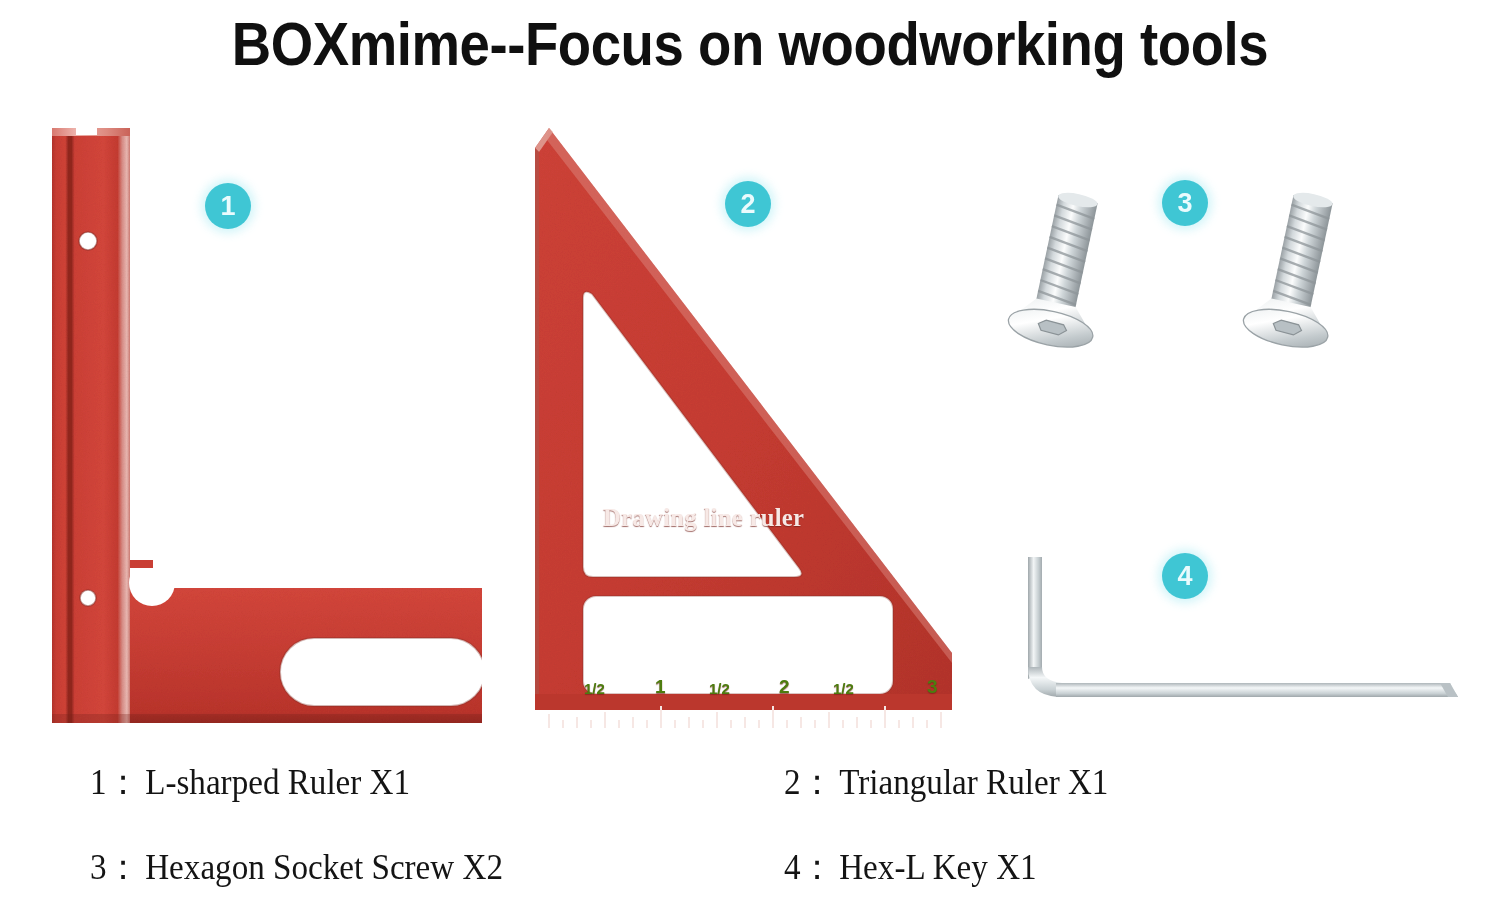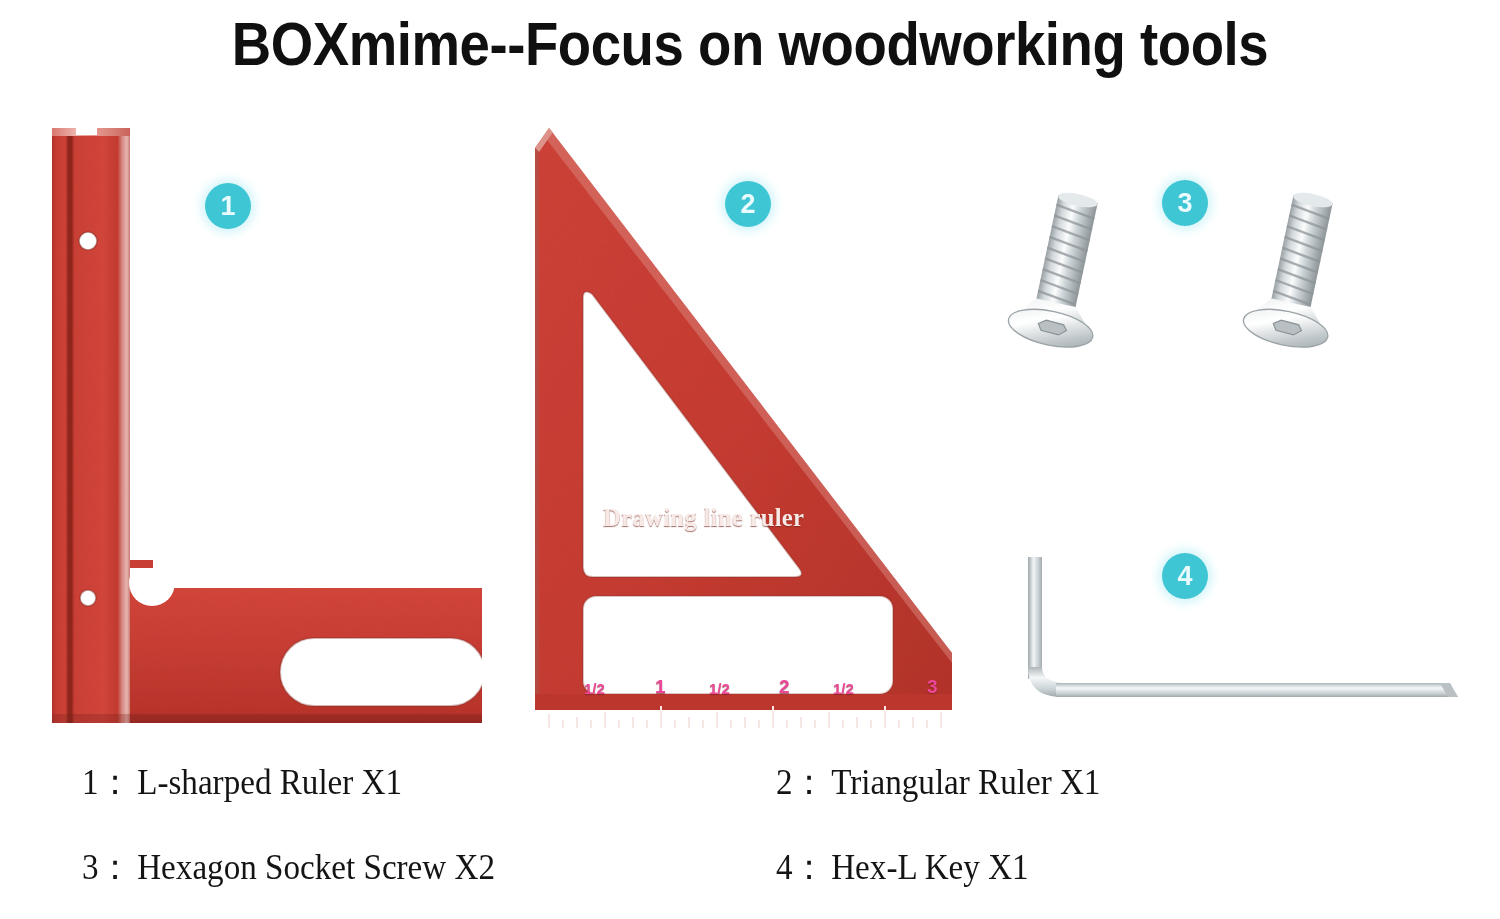--- a/index.html
+++ b/index.html
@@ -56,21 +56,21 @@
     font-weight: bold;
     font-size: 27px;
     line-height: 46px;
     text-align: center;
     box-shadow: 0 0 10px 4px rgba(120, 225, 238, 0.33);
   }
 
   
   .captions {
     position: absolute;
-    left: 4px;
+    left: 12px;
     top: 748px;
     width: 1300px;
     height: 170px;
   }
   .caption {
     position: absolute;
     font-family: "Liberation Serif", serif;
     font-size: 36px;
     color: #141414;
     white-space: nowrap;
@@ -232,21 +232,21 @@
       
       <div style="position:absolute; left:76px; top:375px; font-family:'Liberation Serif',serif;
                   font-size:26px; font-weight:bold; color:#f7e9e6; letter-spacing:0.3px;
                   text-shadow:0 1px 1px rgba(110,30,25,.65); white-space:nowrap;
                   transform:scaleX(0.95); transform-origin:left center;">
         <span>Drawing line ruler</span>
       </div>
 
       
       <div style="position:absolute; left:0; top:548px; width:425px; height:26px;
-                  font-family:'Liberation Sans',sans-serif; font-weight:bold; color:#ec4899;
+                  font-family:'Liberation Sans',sans-serif; font-weight:bold; color:#4d7c0f;
                   text-shadow:0 1px 1px rgba(110,30,25,.6);">
         <span style="position:absolute; left:57px; top:4px; font-size:15px;">1/2</span>
         <span style="position:absolute; left:128px; top:0; font-size:19px;">1</span>
         <span style="position:absolute; left:182px; top:4px; font-size:15px;">1/2</span>
         <span style="position:absolute; left:252px; top:0; font-size:19px;">2</span>
         <span style="position:absolute; left:306px; top:4px; font-size:15px;">1/2</span>
         <span style="position:absolute; left:400px; top:0; font-size:19px;">3</span>
       </div>
     </div>
 

